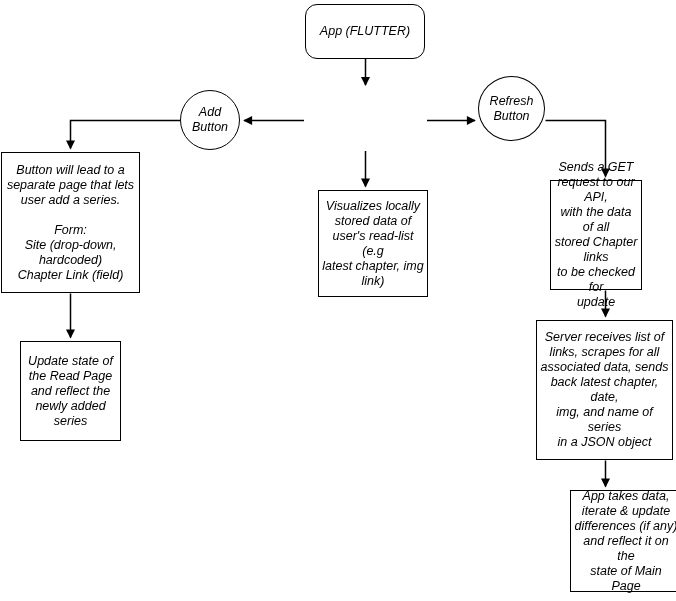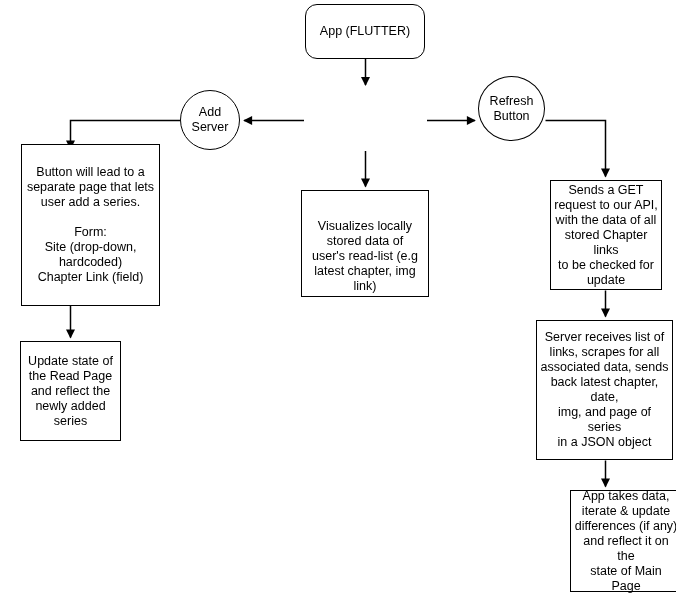--- a/index.html
+++ b/index.html
@@ -28,38 +28,39 @@
     position: absolute;
     box-sizing: border-box;
     background: #ffffff;
     border: 1.5px solid #000000;
     display: flex;
     align-items: center;
     justify-content: center;
     text-align: center;
     font-size: 12.5px;
     line-height: 15px;
+    font-style: italic;
   }
   .node .label {
     white-space: pre-line;
     display: block;
     padding: 2px 3px;
   }
   .rounded { border-radius: 12px; }
   .circle  { border-radius: 50%; }
 
   
   .n-app        { left: 305px; top: 4px;   width: 120px; height: 55px; }
   .n-main       { left: 305px; top: 89px;  width: 121px; height: 61px; }
   .n-add        { left: 180px; top: 90px;  width: 60px;  height: 60px; }
   .n-refresh    { left: 478px; top: 76px;  width: 67px;  height: 65px; }
-  .n-addpage    { left: 1px;   top: 144px; width: 139px; height: 162px; margin-left: 20px; }
+  .n-addpage    { left: 1px;   top: 152px; width: 139px; height: 141px; }
   .n-updstate   { left: 20px;  top: 341px; width: 101px; height: 100px; }
-  .n-visualize  { left: 301px; top: 190px; width: 128px; height: 107px; align-items: flex-end; }
-  .n-getreq     { left: 550px; top: 180px; width: 112px; height: 110px; }
+  .n-visualize  { left: 318px; top: 190px; width: 110px; height: 107px; }
+  .n-getreq     { left: 550px; top: 180px; width: 92px; height: 110px; }
   .n-server     { left: 536px; top: 320px; width: 137px; height: 140px; }
   .n-appupd     { left: 550px; top: 490px; width: 112px; height: 102px; margin-left: 20px; }
 </style>
 </head>
 <body>
 
 <div class="stage">
 
   <svg class="edges" width="676" height="601" viewBox="0 0 676 601" xmlns="http://www.w3.org/2000/svg">
     <defs>
@@ -80,21 +81,21 @@
     </g>
   </svg>
 
   <div class="node rounded n-app">
     <span class="label">App (FLUTTER)</span>
   </div>
 
 
   <div class="node circle n-add">
     <span class="label">Add
-Server</span>
+Button</span>
   </div>
 
   <div class="node circle n-refresh">
     <span class="label">Refresh
 Button</span>
   </div>
 
   <div class="node n-addpage">
     <span class="label">Button will lead to a
 separate page that lets
@@ -129,21 +130,21 @@
 stored Chapter links
 to be checked for
 update</span>
   </div>
 
   <div class="node n-server">
     <span class="label">Server receives list of
 links, scrapes for all
 associated data, sends
 back latest chapter, date,
-img, and page of series
+img, and name of series
 in a JSON object</span>
   </div>
 
   <div class="node n-appupd">
     <span class="label">App takes data,
 iterate &amp; update
 differences (if any)
 and reflect it on the
 state of Main Page</span>
   </div>

